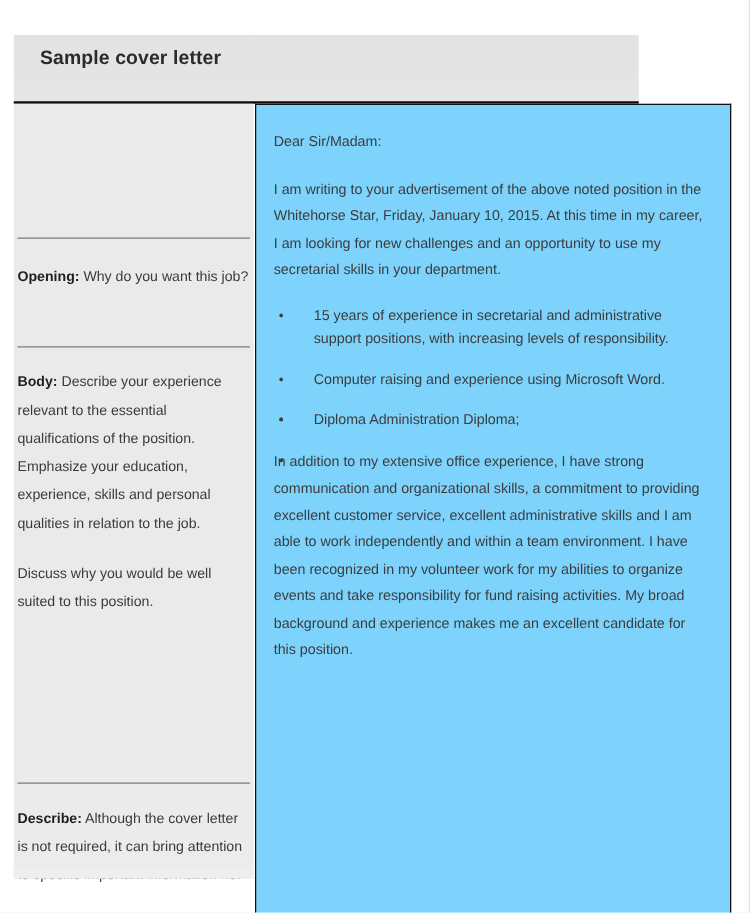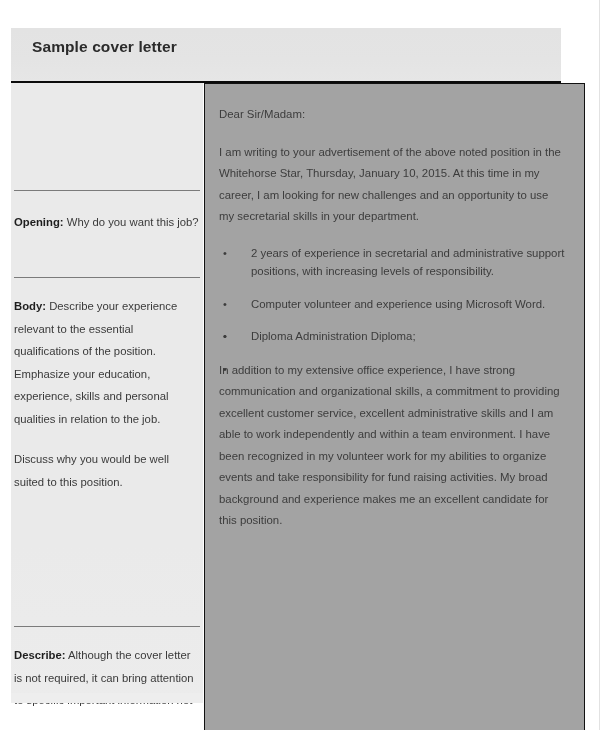--- a/index.html
+++ b/index.html
@@ -26,21 +26,21 @@
     background: #ffffff;
     border-right: 1px solid #e2e2e2;
     box-sizing: border-box;
   }
 
   
   .header-band {
     position: absolute;
     left: 11px;
     top: 28px;
-    width: 550px;
+    width: 500px;
     height: 53px;
     background: #e4e4e4;
     background: linear-gradient(to bottom, #e3e3e3 0%, #e4e4e4 60%, #e6e6e6 100%);
   }
   .header-band::after {
     content: "";
     position: absolute;
     left: 0;
     right: 0;
     bottom: -2px;
@@ -115,21 +115,21 @@
     background: #eeeeee;
   }
 
   
   .letter-box {
     position: absolute;
     left: 204px;
     top: 83px;
     width: 381px;
     height: 647px;
-    background: #a3a3a3;
+    background: #7dd3fc;
     border-left: 1.6px solid #111111;
     border-top: 1.6px solid #111111;
     border-right: 1.6px solid #111111;
     box-sizing: border-box;
   }
   .letter-inner {
     position: absolute;
     left: 14px;
     top: 20px;
     width: 347px;
@@ -205,31 +205,31 @@
     </div>
   </div>
   <div class="sidebar-fade"></div>
 
   <div class="letter-box">
     <div class="letter-inner">
 
       <p>Dear Sir/Madam:</p>
 
 
-      <p>I am writing to your advertisement of the above noted position in the Whitehorse Star, Thursday, January 10, 2015. At this time in my career, I am looking for new challenges and an opportunity to use my secretarial skills in your department.</p>
+      <p>I am writing to your advertisement of the above noted position in the Whitehorse Star, Friday, January 10, 2015. At this time in my career, I am looking for new challenges and an opportunity to use my secretarial skills in your department.</p>
 
 
       <ul class="bullets">
         <li>
           <span class="dot">•</span>
-          <span>2 years of experience in secretarial and administrative support positions, with increasing levels of responsibility.</span>
-        </li>
-        <li>
-          <span class="dot">•</span>
-          <span>Computer volunteer and experience using Microsoft Word.</span>
+          <span>15 years of experience in secretarial and administrative support positions, with increasing levels of responsibility.</span>
+        </li>
+        <li>
+          <span class="dot">•</span>
+          <span>Computer raising and experience using Microsoft Word.</span>
         </li>
         <li>
           <span class="dot">•</span>
         </li>
         <li>
           <span class="dot">•</span>
           <span>Diploma Administration Diploma;</span>
         </li>
         <li>
           <span class="dot">•</span>

